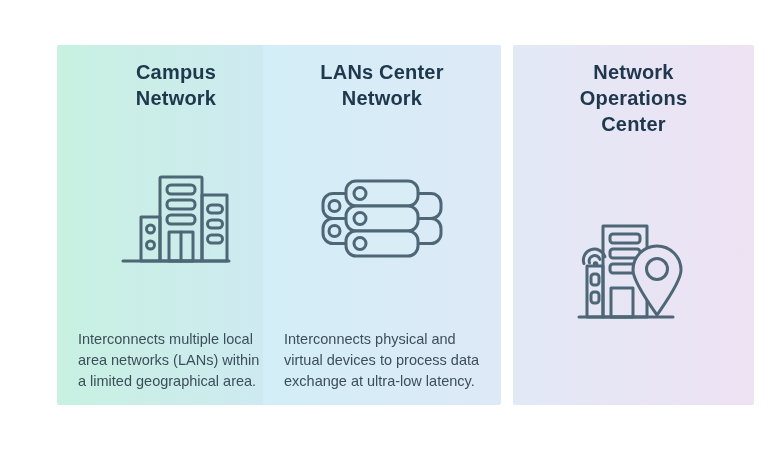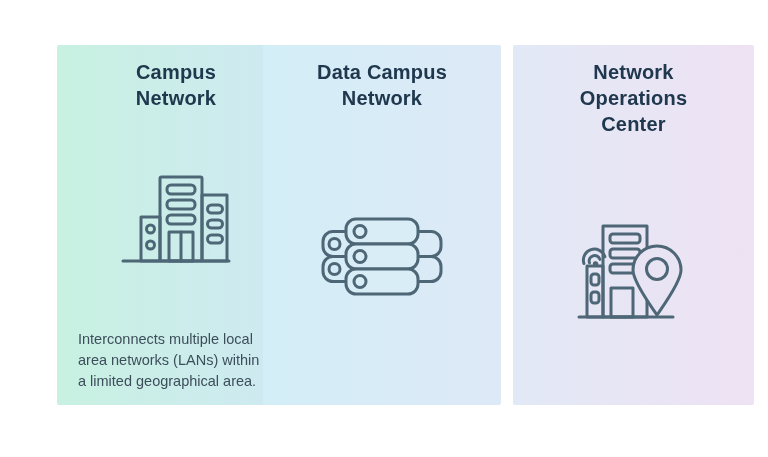--- a/index.html
+++ b/index.html
@@ -84,36 +84,39 @@
         <line x1="61" y1="58" x2="61" y2="87"></line>
         <line x1="3" y1="87" x2="109" y2="87"></line>
       </svg>
     </div>
     <p class="desc">Interconnects multiple local
 area networks (LANs) within
 a limited geographical area.</p>
   </div>
 
   <div class="card card-1">
-    <h2 class="title">Data Campus
+    <h2 class="title">LANs Center
 Network</h2>
     <div class="icon-wrap">
       <svg width="126" height="84" viewBox="0 0 126 84" fill="none" stroke="#4e6777" stroke-width="3" stroke-linecap="round" stroke-linejoin="round">
         <rect x="4" y="15.5" width="118" height="25" rx="10"></rect>
         <circle cx="15.5" cy="28" r="5.5"></circle>
         <rect x="4" y="40.5" width="118" height="25" rx="10"></rect>
         <circle cx="15.5" cy="53" r="5.5"></circle>
         <rect x="27" y="3" width="72" height="25" rx="10" fill="#d9edf6"></rect>
         <rect x="27" y="28" width="72" height="25" rx="10" fill="#d9edf6"></rect>
         <rect x="27" y="53" width="72" height="25" rx="10" fill="#d9edf6"></rect>
         <circle cx="41" cy="15.5" r="6"></circle>
         <circle cx="41" cy="40.5" r="6"></circle>
         <circle cx="41" cy="65.5" r="6"></circle>
       </svg>
     </div>
+    <p class="desc">Interconnects physical and
+virtual devices to process data
+exchange at ultra-low latency.</p>
   </div>
 
   <div class="card card-2">
     <h2 class="title">Network
 Operations
 Center</h2>
     <div class="icon-wrap">
       <svg width="118" height="102" viewBox="0 0 118 102" fill="none" stroke="#4e6777" stroke-width="3" stroke-linecap="round" stroke-linejoin="round">
         <rect x="28" y="6" width="44" height="91"></rect>
         <rect x="35" y="14" width="30" height="9" rx="3"></rect>

